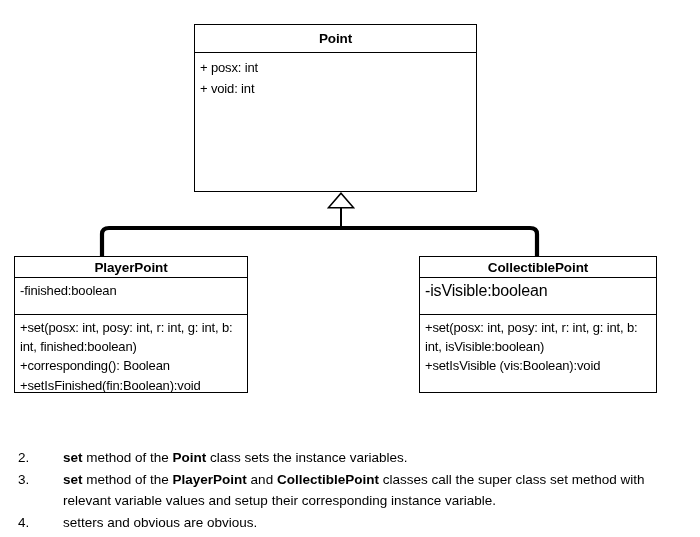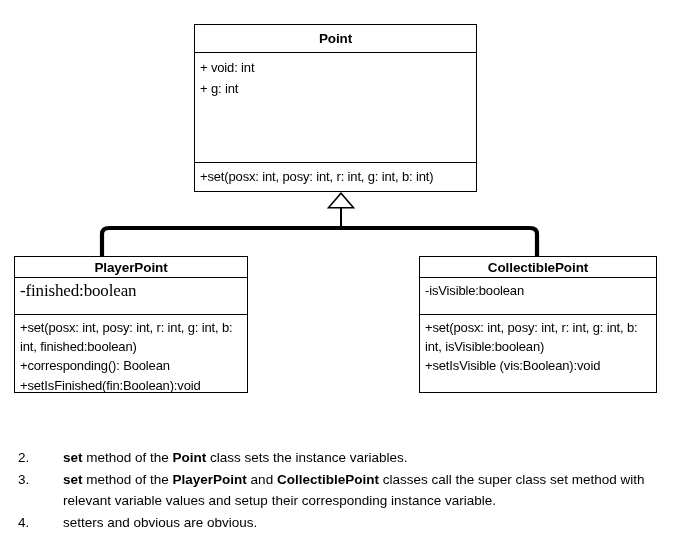--- a/index.html
+++ b/index.html
@@ -80,23 +80,22 @@
   #playerpoint-class .uml-header {
     height: 21px;
     line-height: 21px;
     font-size: 13.5px;
   }
   #playerpoint-class .attrs {
     padding: 3px 0 0 5px;
     height: 36px;
   }
   #playerpoint-class .attrs .uml-line {
-    font-size: 17px;
+    font-size: 13px;
     line-height: 19px;
-    font-family: Liberation Serif, serif;
   }
   #playerpoint-class .ops {
     padding: 3px 0 0 5px;
   }
   #playerpoint-class .ops .uml-line {
     font-size: 13px;
     line-height: 19.2px;
     white-space: normal;
   }
 
@@ -110,21 +109,21 @@
   #collectiblepoint-class .uml-header {
     height: 21px;
     line-height: 21px;
     font-size: 13.5px;
   }
   #collectiblepoint-class .attrs {
     padding: 3px 0 0 5px;
     height: 36px;
   }
   #collectiblepoint-class .attrs .uml-line {
-    font-size: 13px;
+    font-size: 16px;
     line-height: 19px;
   }
   #collectiblepoint-class .ops {
     padding: 3px 0 0 5px;
   }
   #collectiblepoint-class .ops .uml-line {
     font-size: 13px;
     line-height: 19.2px;
     white-space: normal;
   }
@@ -184,25 +183,22 @@
   .note-text b {
     font-weight: bold;
   }
 </style>
 </head>
 <body>
 
 <div class="uml-class" id="point-class">
   <div class="uml-header">Point</div>
   <div class="uml-compartment attrs">
+    <div class="uml-line">+ posx: int</div>
     <div class="uml-line">+ void: int</div>
-    <div class="uml-line">+ g: int</div>
-  </div>
-  <div class="uml-compartment ops sep">
-    <div class="uml-line">+set(posx: int, posy: int, r: int, g: int, b: int)</div>
   </div>
 </div>
 
 <div id="generalization-triangle">
   <svg width="28" height="17" viewBox="0 0 28 17" xmlns="http://www.w3.org/2000/svg">
     <polygon points="14,1.2 26.6,15.8 1.4,15.8" fill="#ffffff" stroke="#000000" stroke-width="1.6" stroke-linejoin="miter"></polygon>
   </svg>
 </div>
 <div id="generalization-stem"></div>
 <div id="generalization-bus">

